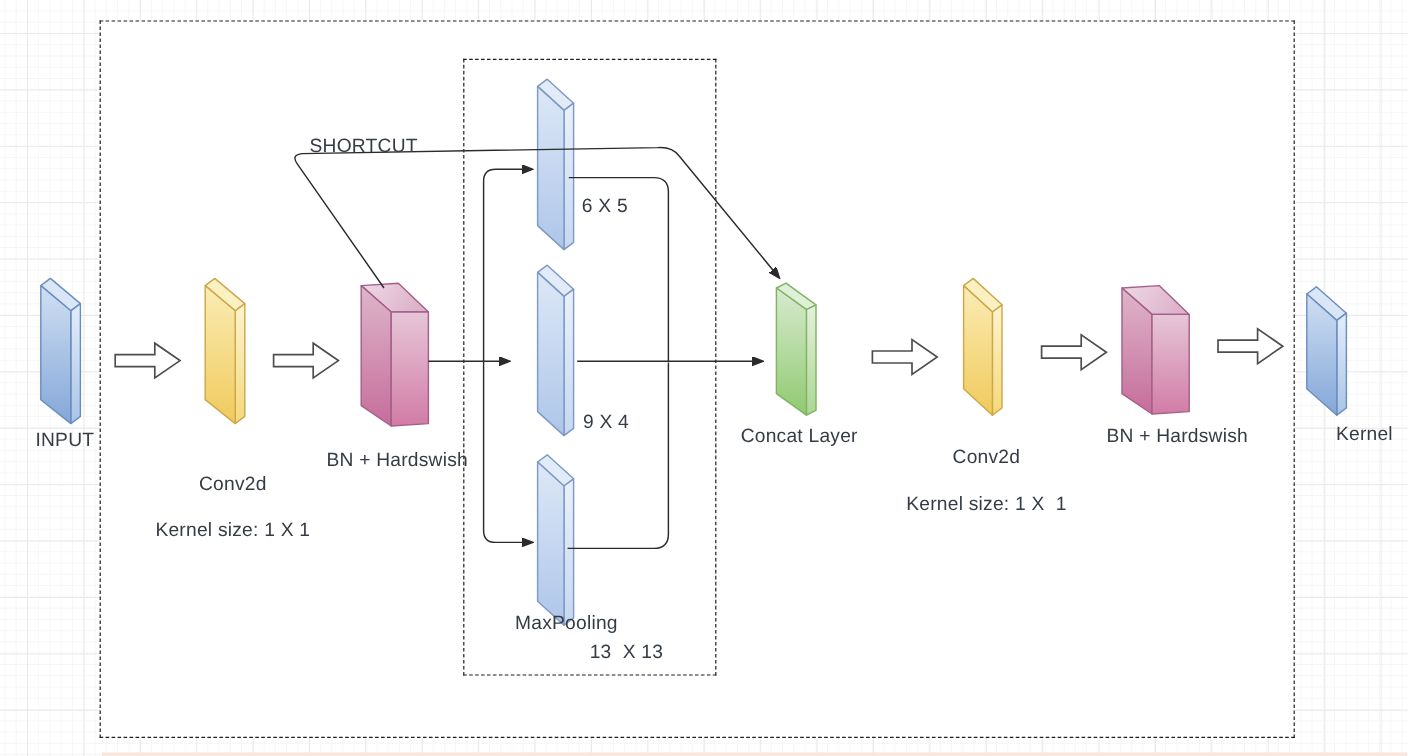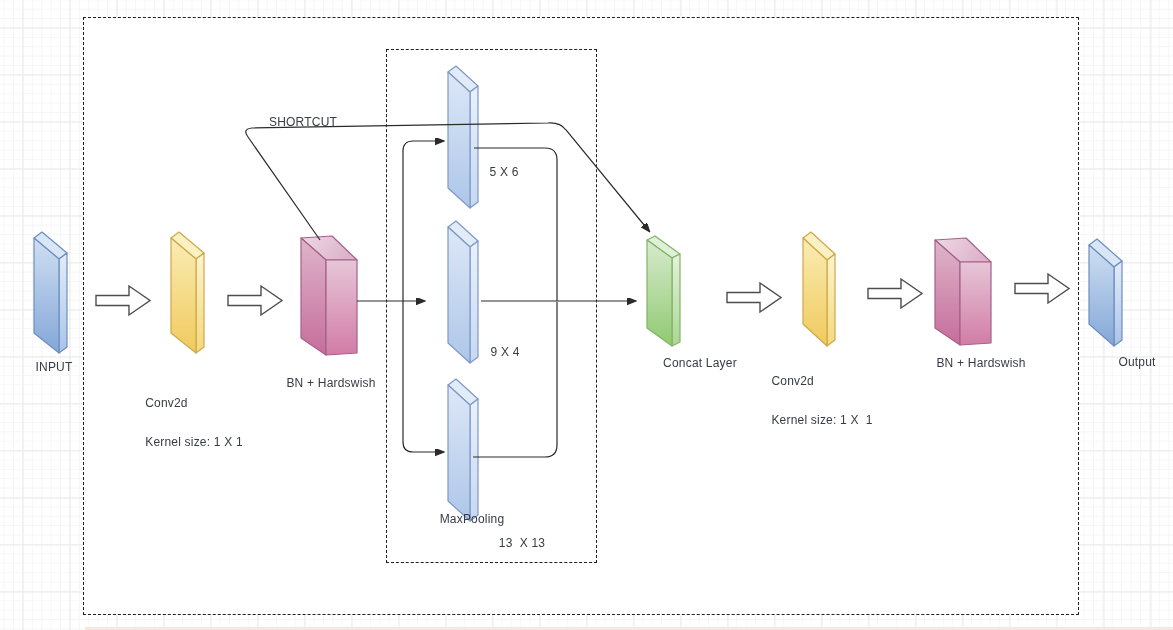--- a/index.html
+++ b/index.html
@@ -14,22 +14,22 @@
       linear-gradient(to bottom, var(--c-grid_minor) 1px, transparent 1px);
     background-size:47px 47px, 47px 47px, 9.4px 9.4px, 9.4px 9.4px;
     background-position:22.5px 0, 0 27.5px, 3.7px 0, 0 8.7px;
   }
   .group-rect{
     position:absolute; background:#ffffff;
     border:1px dashed var(--c-dashed_border);
   }
   .lbl{
     position:absolute; transform:translateX(-50%);
-    font-size:12px; line-height:13px; color:var(--c-label_text);
-    white-space:pre; letter-spacing:0.2px;
+    font-size:16px; line-height:13px; color:var(--c-label_text);
+    white-space:pre; text-align:center; letter-spacing:0.2px;
   }
   svg.slab{position:absolute; overflow:visible;}
   svg.slab path{stroke-width:1.2; stroke-linejoin:round;}
   .c-blueio .face-top  {fill:var(--c-blue_top_face);   stroke:var(--c-blue_stroke);}
   .c-blueio .face-side {fill:url(#gBlueS);             stroke:var(--c-blue_stroke);}
   .c-blueio .face-front{fill:url(#gBlueF);             stroke:var(--c-blue_stroke);}
   .c-mp .face-top  {fill:var(--c-mp_top_face); stroke:var(--c-mp_stroke);}
   .c-mp .face-side {fill:url(#gMpS);           stroke:var(--c-mp_stroke);}
   .c-mp .face-front{fill:url(#gMpF);           stroke:var(--c-mp_stroke);}
   .c-yellow .face-top  {fill:var(--c-yellow_top_face); stroke:var(--c-yellow_stroke);}
@@ -194,26 +194,26 @@
     <polygon points="1,10.5 34,10.5 34,1 55,15.5 34,30 34,20.5 1,20.5"></polygon>
   </svg>
 
   <div class="lbl" style="left:54px;top:361px">INPUT</div>
   <div class="lbl" style="left:194px;top:371px">
     <div>Conv2d</div>
     <div>Kernel size: 1 X 1</div>
   </div>
   <div class="lbl" style="left:331px;top:377px">BN + Hardswish</div>
   <div class="lbl" style="left:303px;top:116px">SHORTCUT</div>
-  <div class="lbl" style="left:504px;top:166px">5 X 6</div>
+  <div class="lbl" style="left:504px;top:166px">6 X 5</div>
   <div class="lbl" style="left:505px;top:346px">9 X 4</div>
   <div class="lbl" style="left:522px;top:537px">13  X 13</div>
   <div class="lbl" style="left:472px;top:513px">MaxPooling</div>
-  <div class="lbl" style="left:700px;top:357px">Concat Layer</div>
+  <div class="lbl" style="left:666px;top:357px">Concat Layer</div>
   <div class="lbl" style="left:822px;top:349px">
     <div>Conv2d</div>
     <div>Kernel size: 1 X  1</div>
   </div>
   <div class="lbl" style="left:981px;top:357px">BN + Hardswish</div>
-  <div class="lbl" style="left:1137px;top:356px">Output</div>
+  <div class="lbl" style="left:1137px;top:356px">Kernel</div>
 
   <div class="edge-strip"></div>
 </div>
 
 </body></html>

